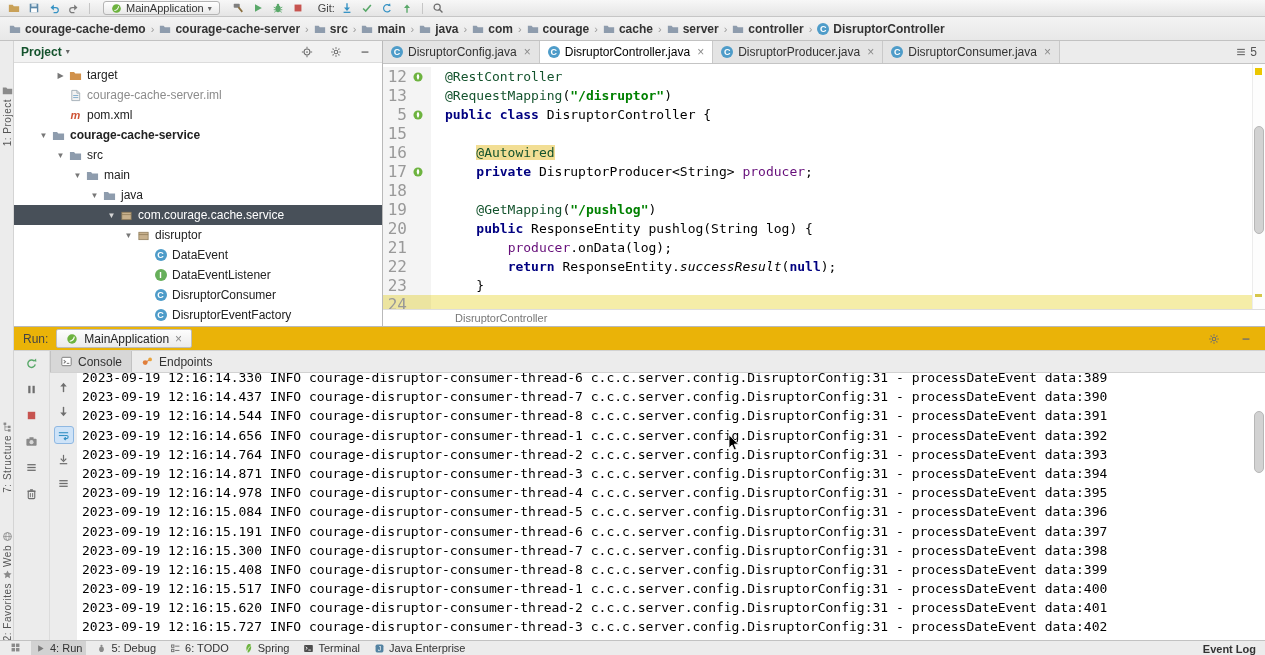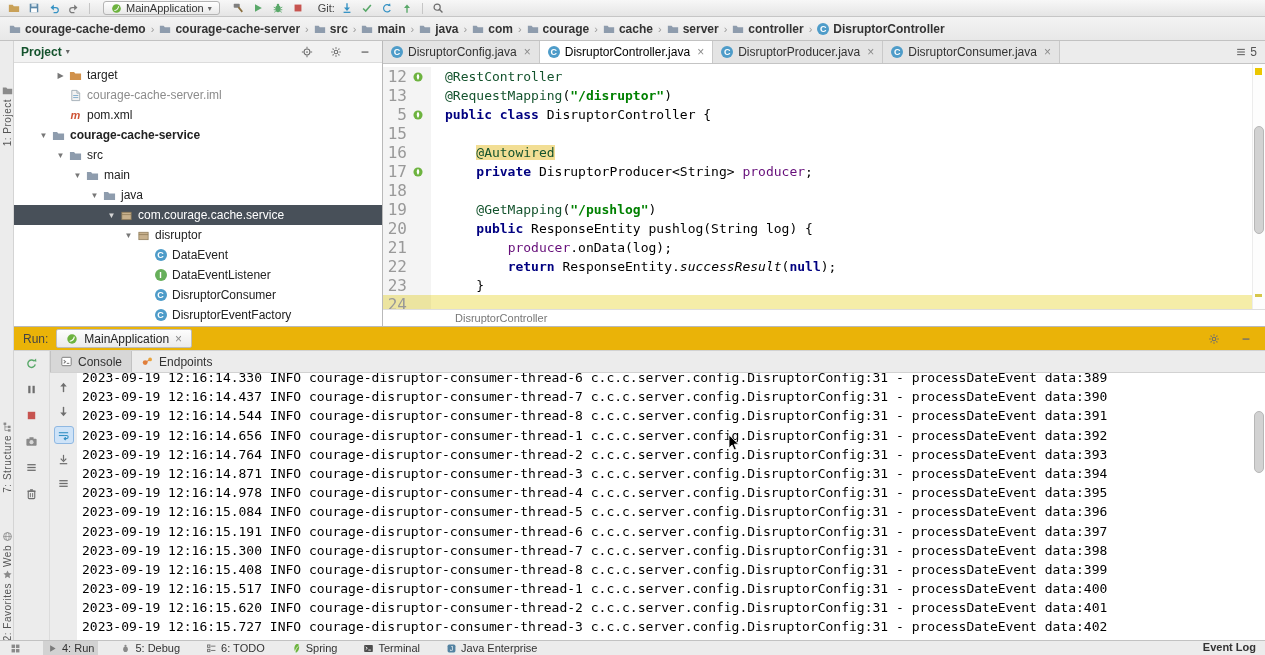--- a/index.html
+++ b/index.html
@@ -150,21 +150,21 @@
   .console { flex:1; background:#fff; overflow:hidden; position:relative; }
   .logs { margin-top:-5px; padding-left:5px; font-family:"DejaVu Sans Mono",monospace; font-size:13px; color:#000; }
   .logline { height:19.2px; line-height:19.2px; white-space:pre; }
   .c-stripe { position:absolute; right:0; top:0; bottom:0; width:12px; }
   .c-thumb { position:absolute; right:1px; top:38px; width:10px; height:62px; background:#d2d2d2; border:1px solid #b7b7b7; border-radius:6px; }
 
   
   .statusbar {
     position:absolute; left:0; right:0; bottom:0; height:15px;
     background:#ececec; border-top:1px solid #c2c2c2;
-    display:flex; align-items:flex-start; font-size:11px; color:#333; padding:0 5px; gap:18px;
+    display:flex; align-items:flex-end; font-size:11px; color:#333; padding:0 5px; gap:6px;
   }
   .sb-item { display:flex; align-items:center; gap:4px; height:14px; padding:0 4px; }
   .sb-item.active { background:#d2d2d2; }
   .sb-item .ic svg { width:11px; height:11px; }
   .sb-right { margin-left:auto; display:flex; align-items:center; gap:5px; padding-right:4px;font-weight:bold; }
   .sb-grid .ic svg { width:11px; height:11px; }
 
   .cursor { position:absolute; left:728px; top:434px; z-index:50; }
 </style>
 </head>

